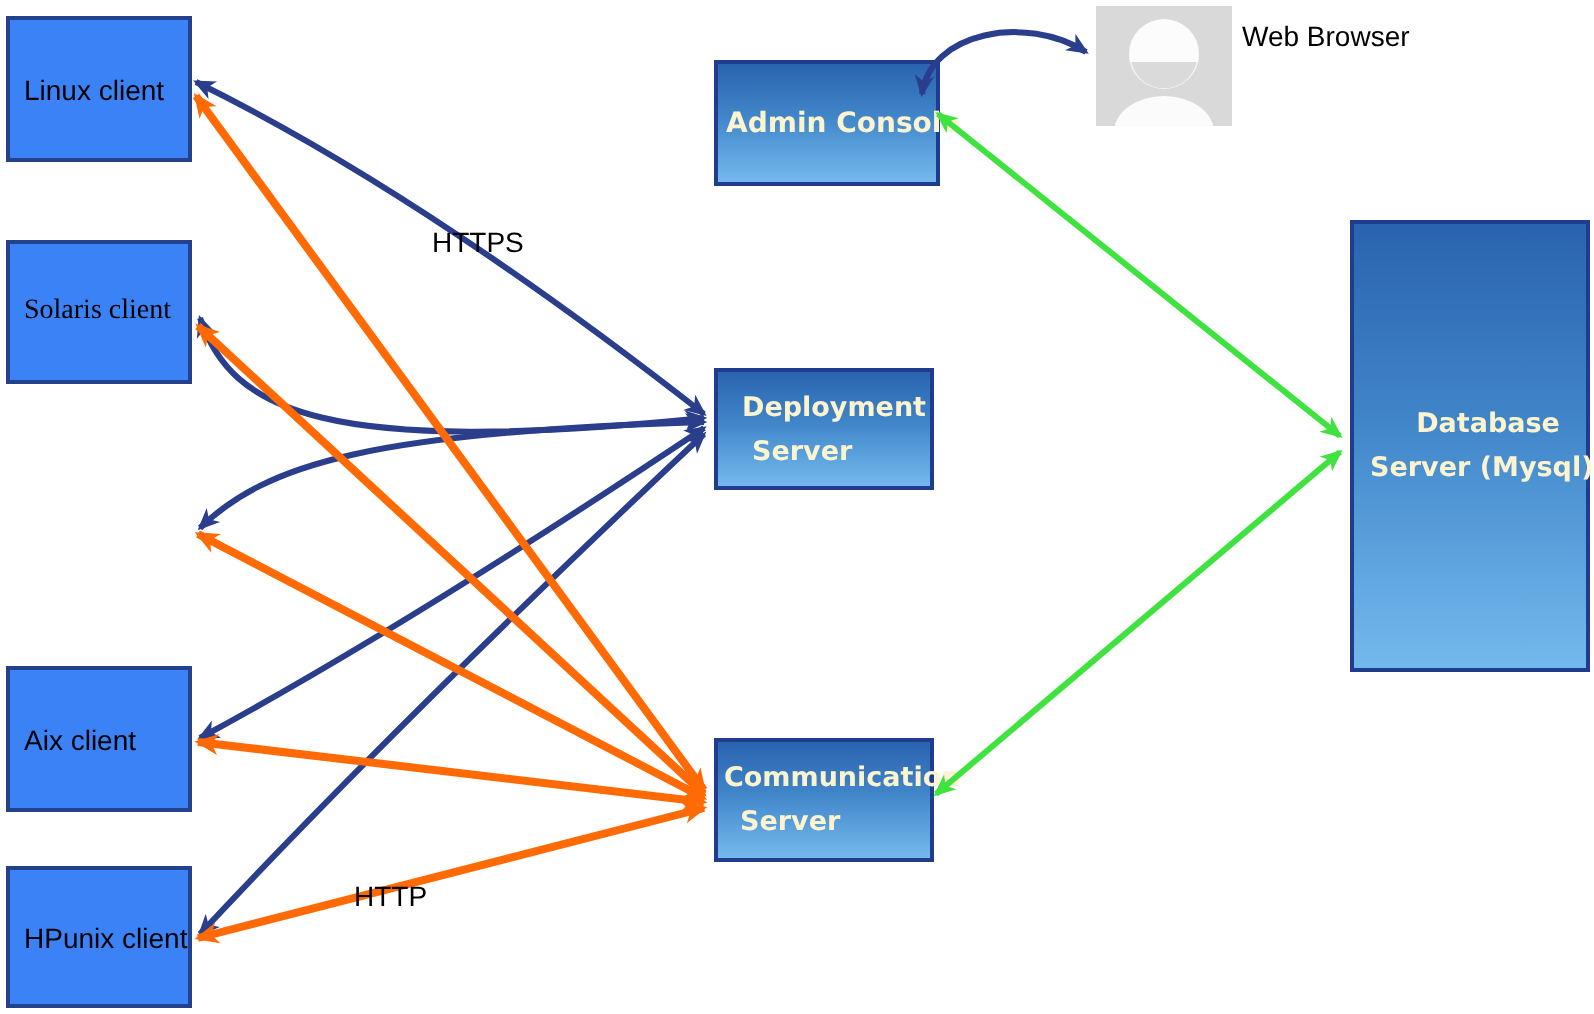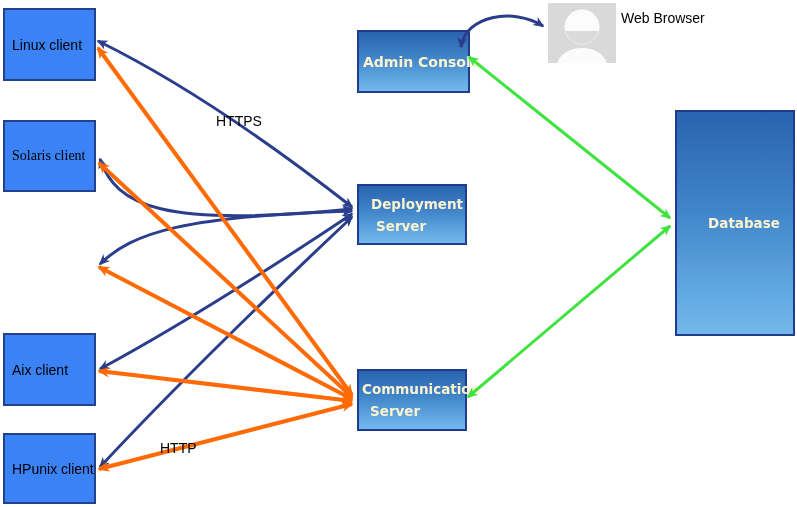--- a/index.html
+++ b/index.html
@@ -29,21 +29,21 @@
   #communication-server .l2{padding-left:11px;}
   #database-server{left:675px;top:110px;width:120px;height:226px;text-align:center;}
   #database-server .l1{padding-left:18px;}
   #database-server .l2{padding-left:8px;}
   .server .line{line-height:22px;white-space:nowrap;}
   
   #browser-icon{position:absolute;left:548px;top:3px;width:68px;height:60px;}
   .flabel{position:absolute;font-size:14px;color:#000;white-space:nowrap;z-index:3;}
   #label-web-browser{left:621px;top:10px;}
   #label-https{left:216px;top:113px;}
-  #label-http{left:160px;top:440px;text-align:center;}
+  #label-http{left:177px;top:440px;text-align:center;}
   
   #arrows{position:absolute;left:0;top:0;z-index:2;pointer-events:none;}
   .node{z-index:1;}
 </style>
 </head>
 <body>
 
 <div id="stage">
 
   <div class="client node" id="client-linux">
@@ -65,20 +65,21 @@
   <div class="server node" id="deployment-server">
     <div class="line l1">Deployment</div>
     <div class="line l2">Server</div>
   </div>
   <div class="server node" id="communication-server">
     <div class="line l1">Communication</div>
     <div class="line l2">Server</div>
   </div>
   <div class="server node" id="database-server">
     <div class="line l1">Database</div>
+    <div class="line l2">Server (Mysql)</div>
   </div>
 
   <svg id="browser-icon" class="node" viewBox="0 0 68 60">
     <rect x="0" y="0" width="68" height="60" fill="#D9D9D9"></rect>
     <ellipse cx="34" cy="63" rx="25" ry="18" fill="#FBFBFB"></ellipse>
     <circle cx="34" cy="24" r="17.5" fill="#FCFCFC"></circle>
     <path d="M17.6,28 a16.8,16.8 0 0 0 32.8,0 z" fill="#DADADA"></path>
   </svg>
 
   <div class="flabel" id="label-web-browser">Web Browser</div>

